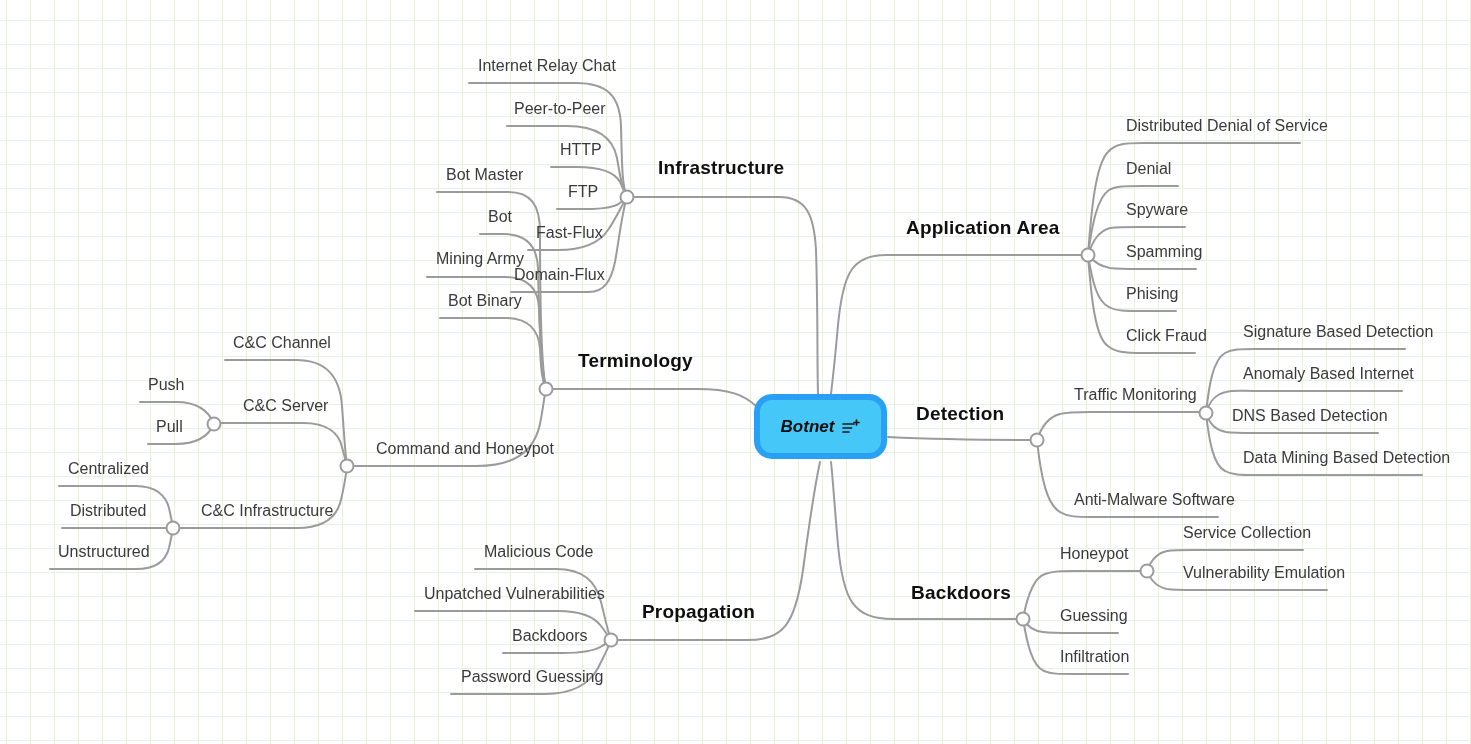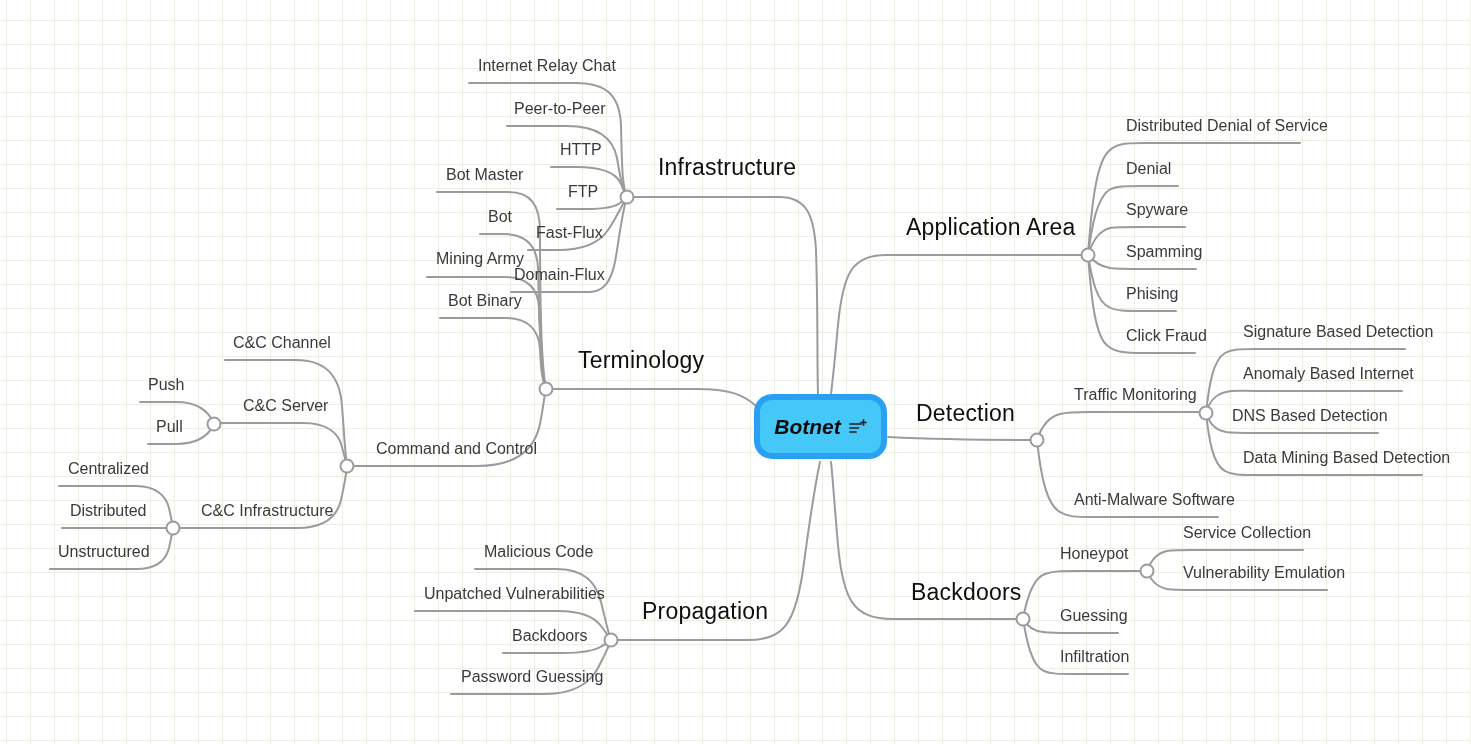--- a/index.html
+++ b/index.html
@@ -18,34 +18,34 @@
   svg.connectors{position:absolute;left:0;top:0;}
   svg.connectors path{fill:none;stroke:#9b9b9b;stroke-width:2;stroke-linecap:round;}
   svg.connectors circle{fill:#ffffff;stroke:#9b9b9b;stroke-width:2;}
   .lbl{
     position:absolute;
     font-size:16px;line-height:17px;
     color:#3a3a3a;white-space:nowrap;
   }
   .title{
     position:absolute;
-    font-size:23px;line-height:21px;font-weight:400;
+    font-size:19px;line-height:21px;font-weight:700;
     color:#0f0f0f;white-space:nowrap;letter-spacing:.2px;
   }
   .root-node{
     position:absolute;left:754px;top:394px;width:133px;height:65px;
     box-sizing:border-box;
     background:#45c8f7;
     border:6px solid #2aa0f4;
     border-radius:18px;
     display:flex;align-items:center;justify-content:center;gap:8px;
     cursor:pointer;
   }
   .root-label{
-    font-size:21px;font-weight:700;font-style:italic;color:#0d0d0d;
+    font-size:17px;font-weight:700;font-style:italic;color:#0d0d0d;
   }
   .badge-icon{display:block;}
   .badge-icon line{stroke:#1c1c1c;stroke-width:1.7;stroke-linecap:round;}
 </style>
 </head>
 <body>
 
 <div class="canvas">
 
   <svg class="connectors" width="1471" height="744" viewBox="0 0 1471 744">
@@ -128,21 +128,21 @@
   <span class="lbl" style="left:514px;top:100px">Peer-to-Peer</span>
   <span class="lbl" style="left:560px;top:141px">HTTP</span>
   <span class="lbl" style="left:568px;top:183px">FTP</span>
   <span class="lbl" style="left:536px;top:224px">Fast-Flux</span>
   <span class="lbl" style="left:514px;top:266px">Domain-Flux</span>
 
   <span class="lbl" style="left:446px;top:166px">Bot Master</span>
   <span class="lbl" style="left:488px;top:208px">Bot</span>
   <span class="lbl" style="left:436px;top:250px">Mining Army</span>
   <span class="lbl" style="left:448px;top:292px">Bot Binary</span>
-  <span class="lbl" style="left:376px;top:440px">Command and Control</span>
+  <span class="lbl" style="left:376px;top:440px">Command and Honeypot</span>
 
   <span class="lbl" style="left:233px;top:334px">C&amp;C Channel</span>
   <span class="lbl" style="left:243px;top:397px">C&amp;C Server</span>
   <span class="lbl" style="left:148px;top:376px">Push</span>
   <span class="lbl" style="left:156px;top:418px">Pull</span>
   <span class="lbl" style="left:201px;top:502px">C&amp;C Infrastructure</span>
   <span class="lbl" style="left:68px;top:460px">Centralized</span>
   <span class="lbl" style="left:70px;top:502px">Distributed</span>
   <span class="lbl" style="left:58px;top:543px">Unstructured</span>
 

